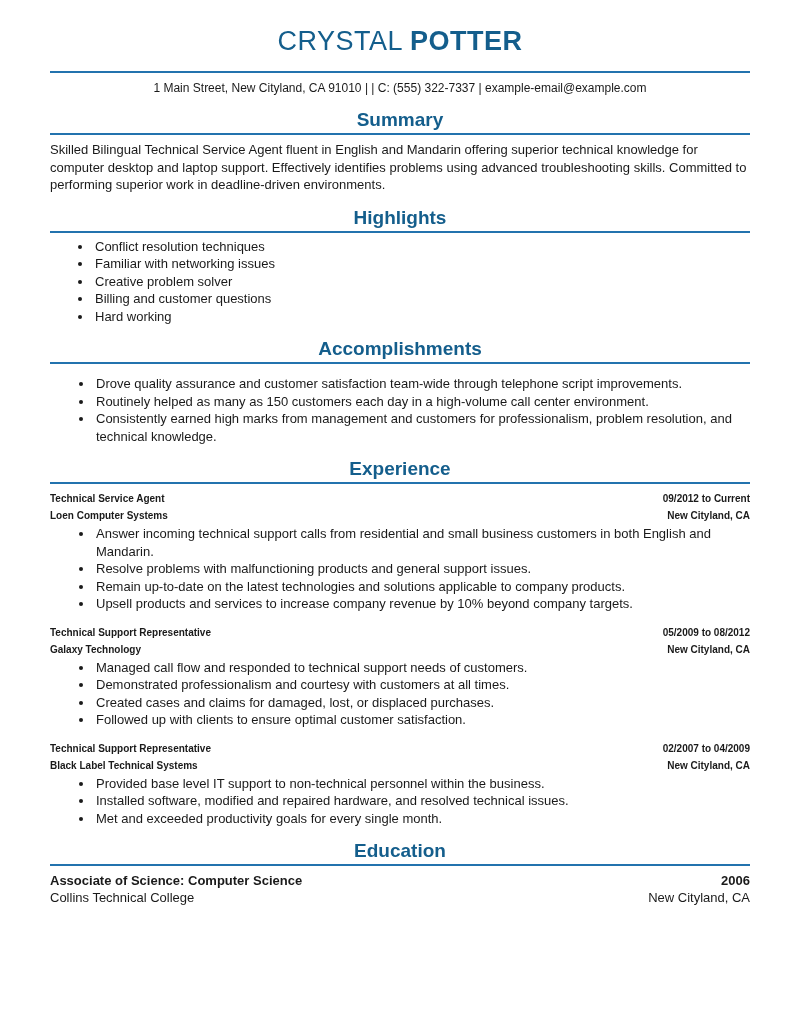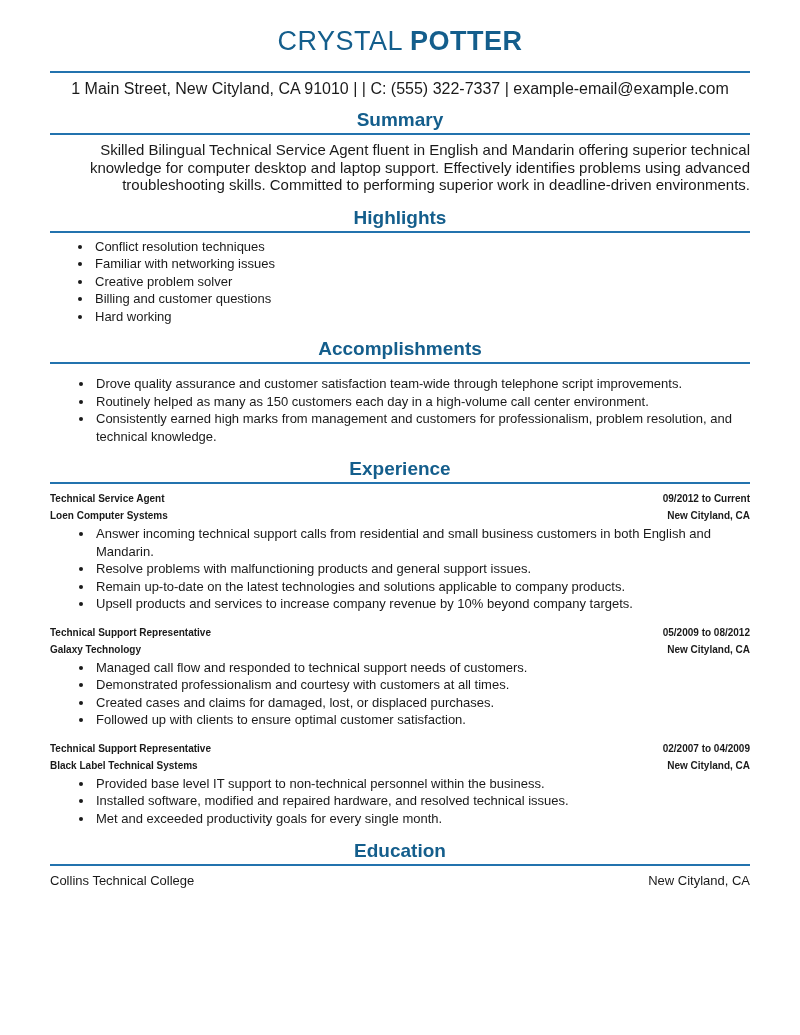--- a/index.html
+++ b/index.html
@@ -25,36 +25,36 @@
   .rule {
     border: 0;
     border-top: 2px solid var(--rule, #2373AE);
     width: 100%;
   }
   .header-rule { margin-top: 15px; }
 
   .contact {
     margin-top: 8px;
     text-align: center;
-    font-size: 16px;
+    font-size: 12px;
     line-height: 15px;
     color: #1a1a1a;
   }
 
   .section-title {
     margin-top: 13px;
     text-align: center;
     font-size: 19px;
     line-height: 21px;
     font-weight: 700;
     color: var(--heading, #145E8C);
   }
   .section-rule { margin-top: 3px; }
 
-  .body-text { font-size: 15px; line-height: 17.5px; text-align: right; }
+  .body-text { font-size: 13px; line-height: 17.5px; }
 
   .summary-text { margin-top: 6px; }
 
   ul.bullets {
     list-style: disc;
     margin-top: 11px;
     padding-left: 44px;
     font-size: 13px;
     line-height: 17.5px;
   }
@@ -176,18 +176,22 @@
         <li>Provided base level IT support to non-technical personnel within the business.</li>
         <li>Installed software, modified and repaired hardware, and resolved technical issues.</li>
         <li>Met and exceeded productivity goals for every single month.</li>
       </ul>
   </div>
 
   <div class="section-title">Education</div>
   <hr class="rule section-rule">
   <div class="edu">
     <div class="edu-row">
+      <span class="bold">Associate of Science: Computer Science</span>
+      <span class="bold">2006</span>
+    </div>
+    <div class="edu-row">
       <span>Collins Technical College</span>
       <span>New Cityland, CA</span>
     </div>
   </div>
 
 </div>
 
 </body></html>

